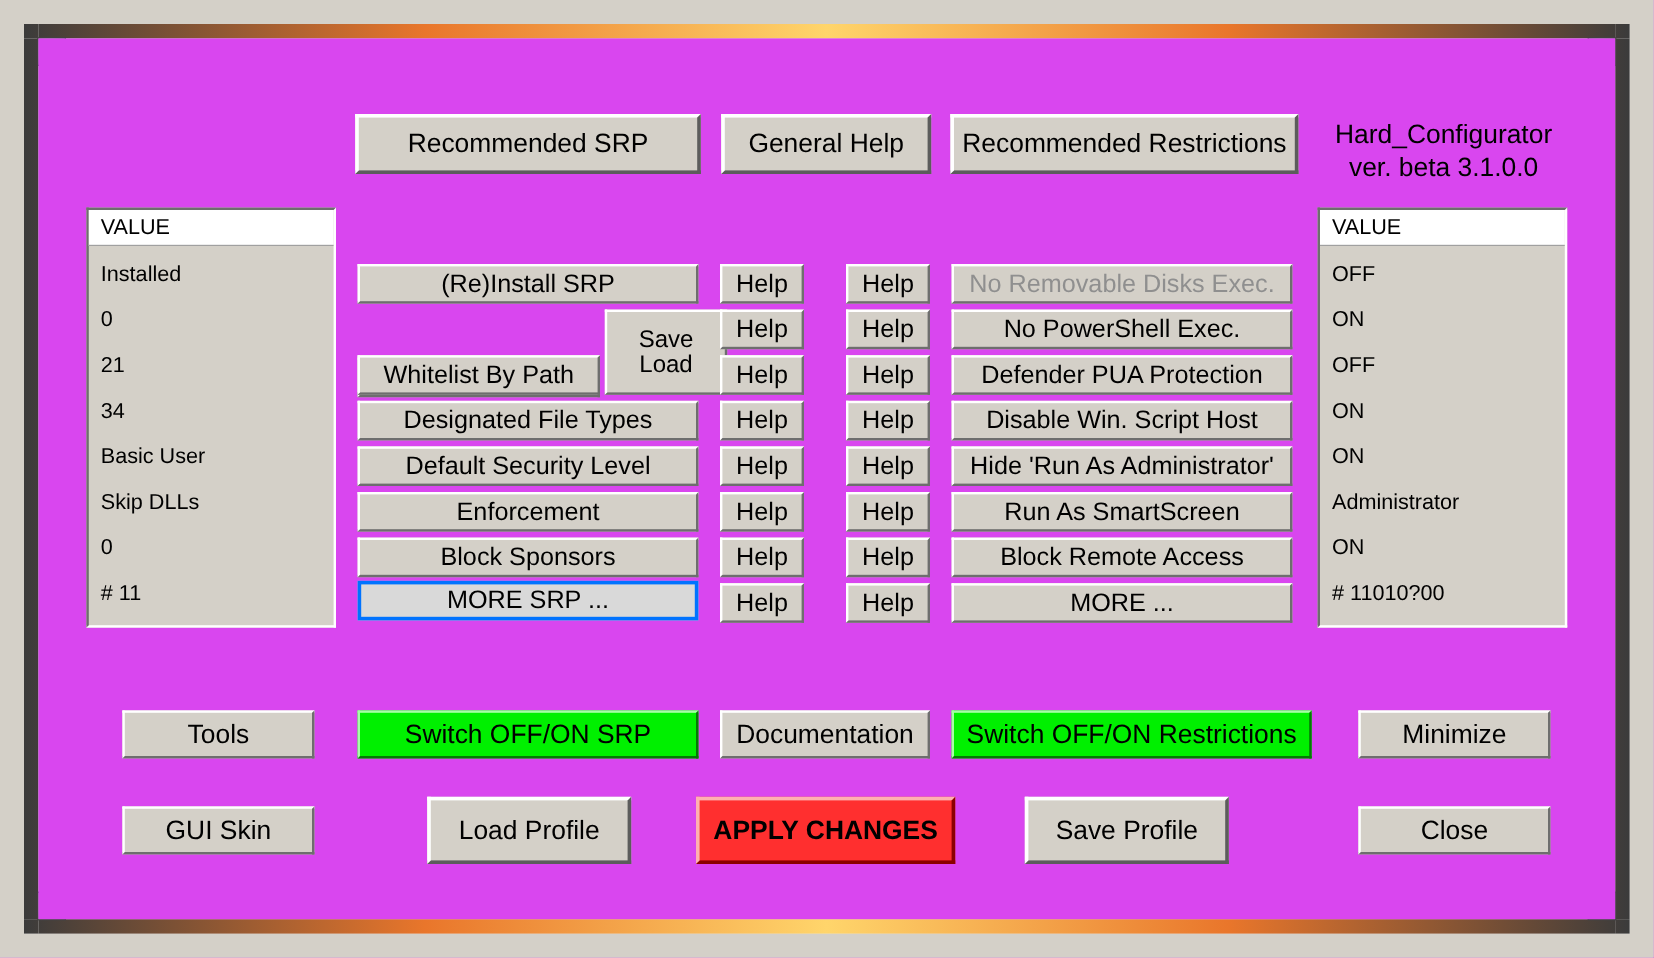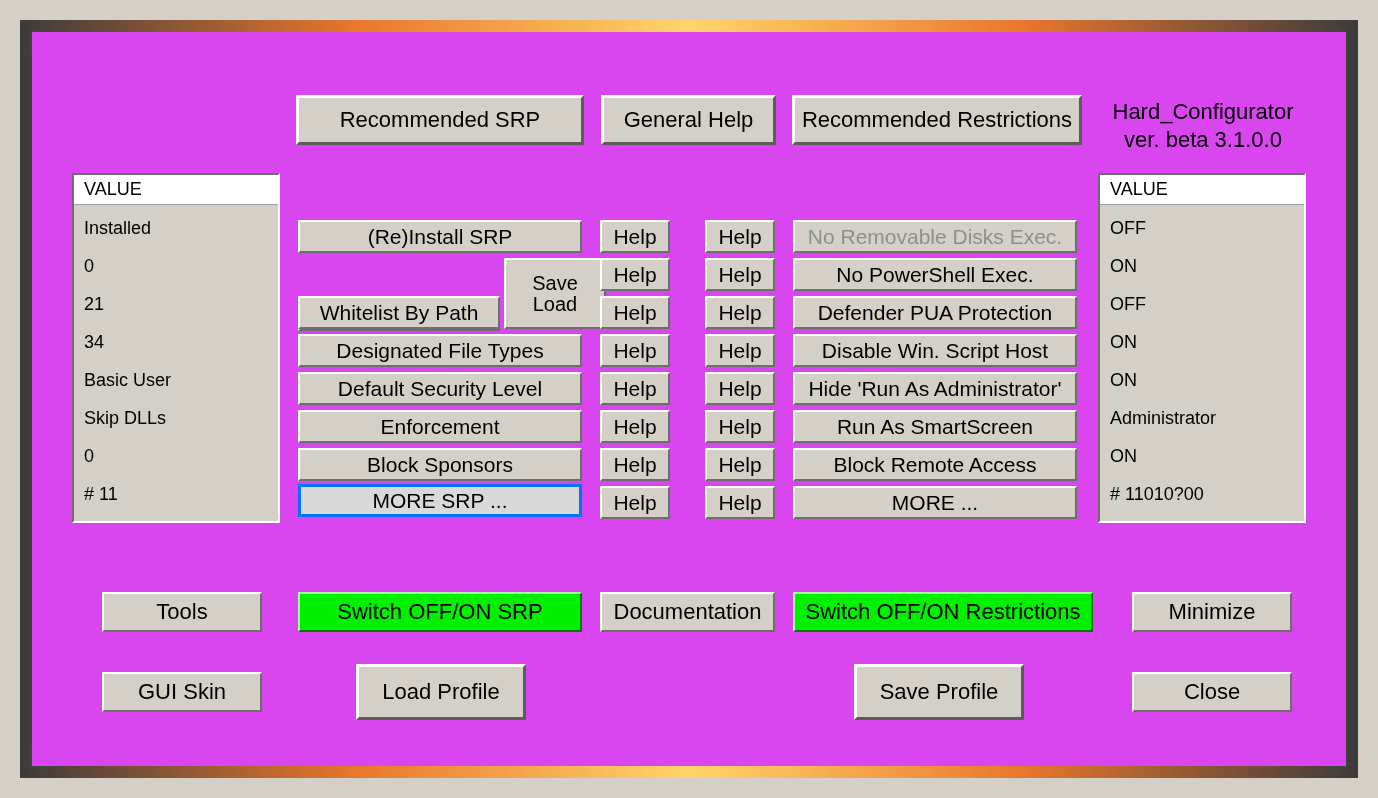--- a/index.html
+++ b/index.html
@@ -215,17 +215,18 @@
     <div class="btn pos small" style="left:761px; top:454px; width:284px; height:33px;">MORE ...</div>
 
     <div class="btn green pos" style="left:266px; top:560px; width:284px; height:40px;">Switch OFF/ON SRP</div>
     <div class="btn pos" style="left:70px; top:560px; width:160px; height:40px;">Tools</div>
     <div class="btn pos" style="left:568px; top:560px; width:175px; height:40px;">Documentation</div>
     <div class="btn green pos" style="left:761px; top:560px; width:300px; height:40px;">Switch OFF/ON Restrictions</div>
     <div class="btn pos" style="left:1100px; top:560px; width:160px; height:40px;">Minimize</div>
 
     <div class="btn pos" style="left:70px; top:640px; width:160px; height:40px;">GUI Skin</div>
     <div class="btn thick pos" style="left:324px; top:632px; width:170px; height:56px;">Load Profile</div>
+    <div class="btn red thick pos" style="left:548px; top:632px; width:216px; height:56px;">APPLY CHANGES</div>
     <div class="btn thick pos" style="left:822px; top:632px; width:170px; height:56px;">Save Profile</div>
     <div class="btn pos" style="left:1100px; top:640px; width:160px; height:40px;">Close</div>
 
   </div>
 </div>
 
 </body></html>

